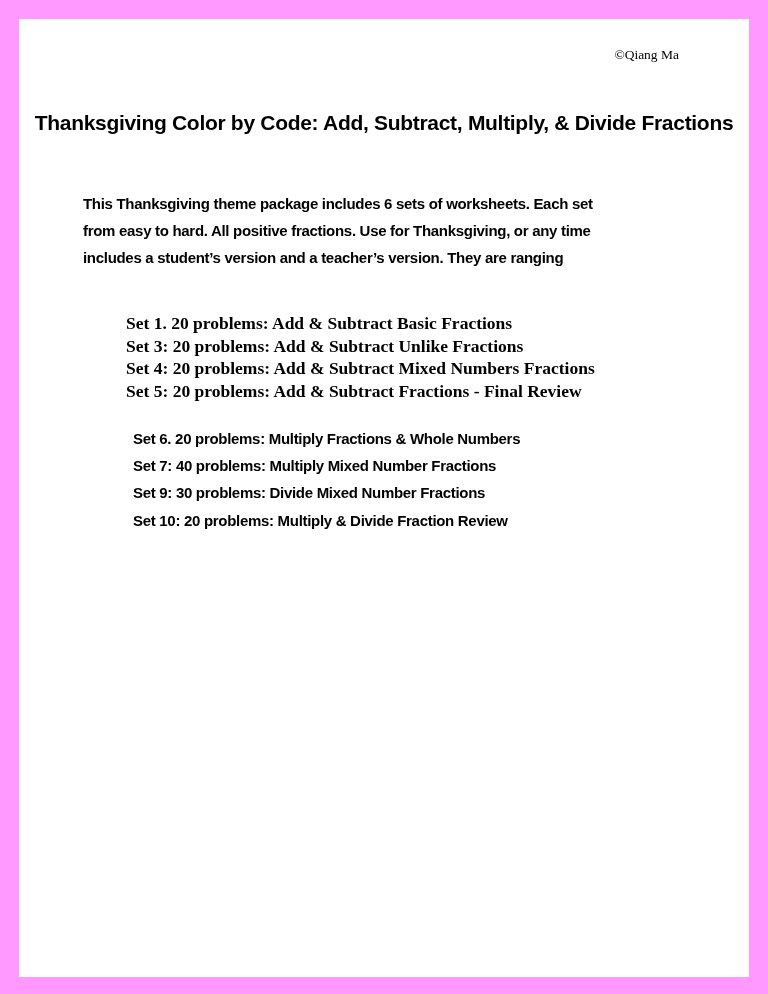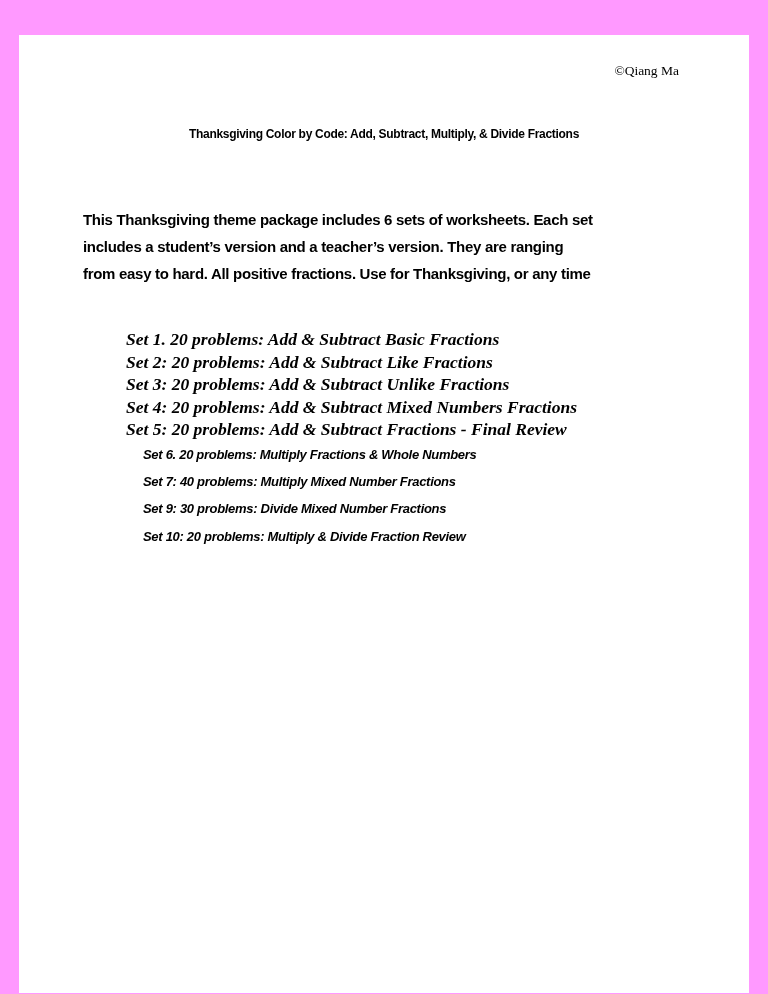--- a/index.html
+++ b/index.html
@@ -8,35 +8,34 @@
     background: #ff99ff;
     position: relative;
     overflow: hidden;
   }
   .page {
     position: absolute;
     left: 19px; top: 19px;
     width: 730px; height: 958px;
     background: #ffffff;
     color: #000;
-    margin-top: 16px;
   }
   .copyright {
     position: absolute;
     right: 70px; top: 28px;
     font-family: "Liberation Serif", serif;
     font-size: 13.5px;
   }
   .title {
     position: absolute;
     left: 0; right: 0; top: 92px;
     text-align: center;
     font-family: "Liberation Sans", sans-serif;
     font-weight: bold;
-    font-size: 12px;
+    font-size: 21px;
     letter-spacing: -0.3px;
   }
   .intro {
     position: absolute;
     left: 64px; top: 171px;
     width: 620px;
     font-family: "Liberation Sans", sans-serif;
     font-weight: bold;
     font-size: 15px;
     line-height: 27px;
@@ -45,45 +44,44 @@
   .sets-a {
     position: absolute;
     left: 107px; top: 293px;
     font-family: "Liberation Serif", serif;
     font-weight: bold;
     font-size: 17.5px;
     line-height: 22.6px;
   }
   .sets-b {
     position: absolute;
-    left: 124px; top: 406px;
+    left: 114px; top: 406px;
     font-family: "Liberation Sans", sans-serif;
     font-weight: bold;
-    font-size: 13px;
+    font-size: 15px;
     line-height: 27.2px;
     letter-spacing: -0.3px;
   }
-  .set-item { white-space: nowrap; font-style: italic; }
+  .set-item { white-space: nowrap; }
 </style>
 </head>
 <body>
 
 <div class="page">
   <div class="copyright">©Qiang Ma</div>
   <div class="title">Thanksgiving Color by Code: Add, Subtract, Multiply, &amp; Divide Fractions</div>
 
   <div class="intro">
     <div>This Thanksgiving theme package includes 6 sets of worksheets.  Each set</div>
+    <div>from easy to hard.  All positive fractions.  Use for Thanksgiving, or any time</div>
     <div>includes a student’s version and a teacher’s version.  They are ranging</div>
-    <div>from easy to hard.  All positive fractions.  Use for Thanksgiving, or any time</div>
   </div>
 
   <div class="sets-a">
     <div class="set-item">Set 1. 20 problems: Add &amp; Subtract Basic Fractions</div>
-    <div class="set-item">Set 2: 20 problems: Add &amp; Subtract Like Fractions</div>
     <div class="set-item">Set 3: 20 problems: Add &amp; Subtract Unlike Fractions</div>
     <div class="set-item">Set 4: 20 problems: Add &amp; Subtract Mixed Numbers Fractions</div>
     <div class="set-item">Set 5: 20 problems: Add &amp; Subtract Fractions - Final Review</div>
   </div>
 
   <div class="sets-b">
     <div class="set-item">Set 6. 20 problems: Multiply Fractions &amp; Whole Numbers</div>
     <div class="set-item">Set 7: 40 problems: Multiply Mixed Number Fractions</div>
     <div class="set-item">Set 9: 30 problems: Divide Mixed Number Fractions</div>
     <div class="set-item">Set 10: 20 problems: Multiply &amp; Divide Fraction Review</div>

